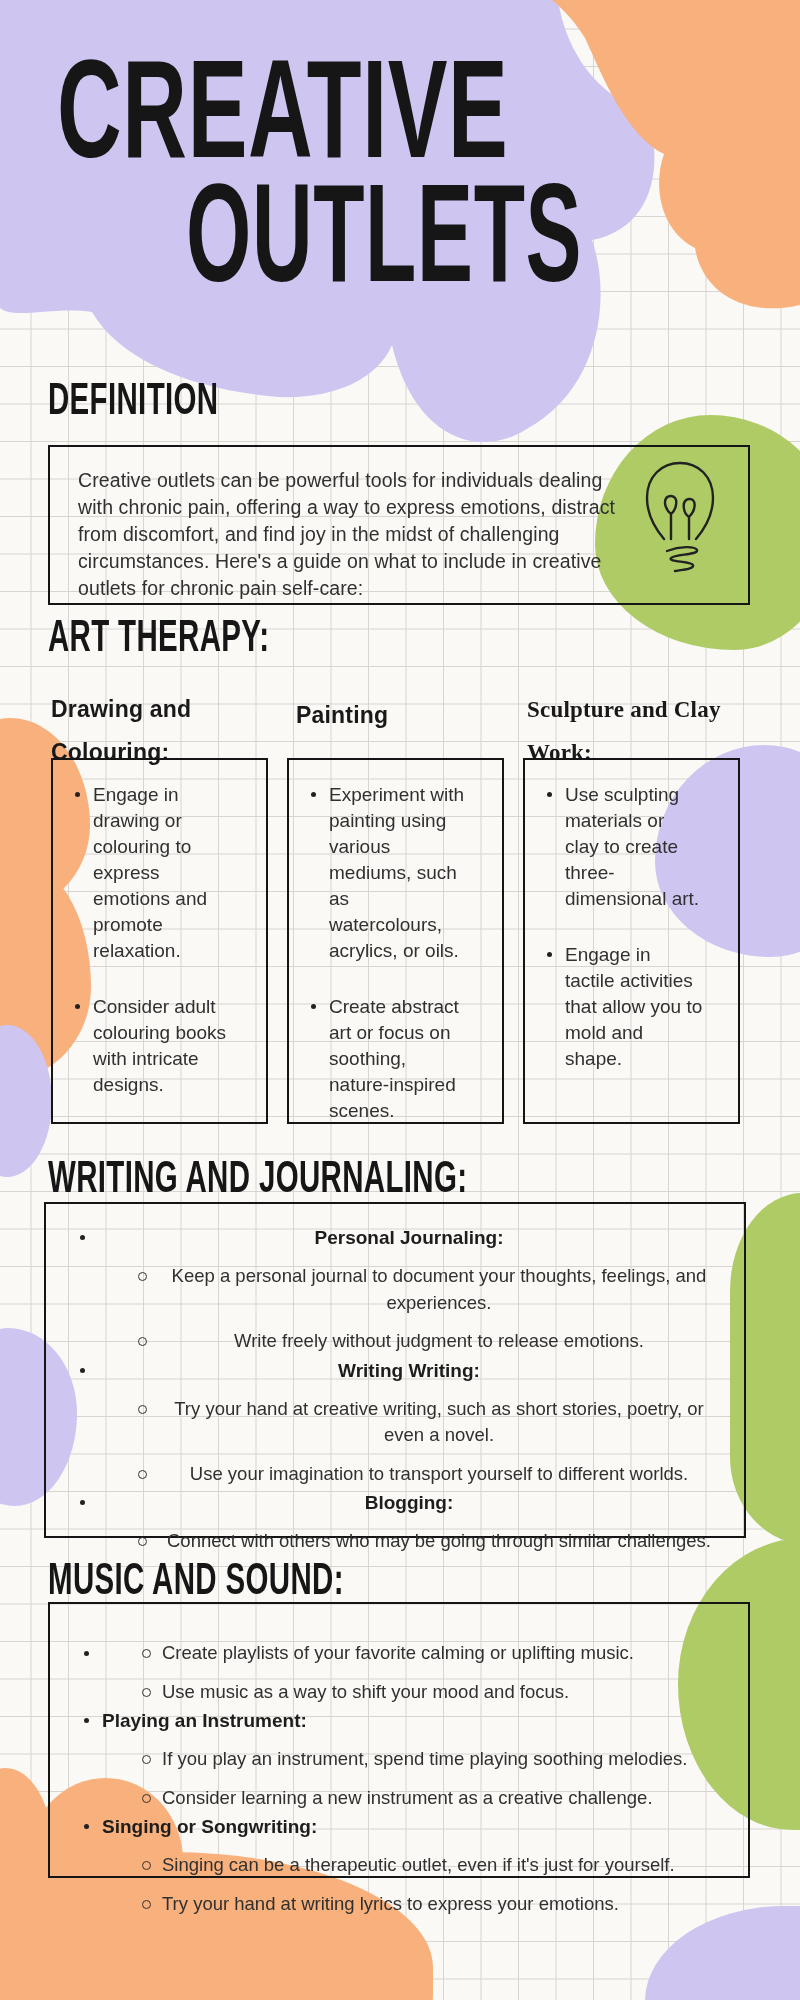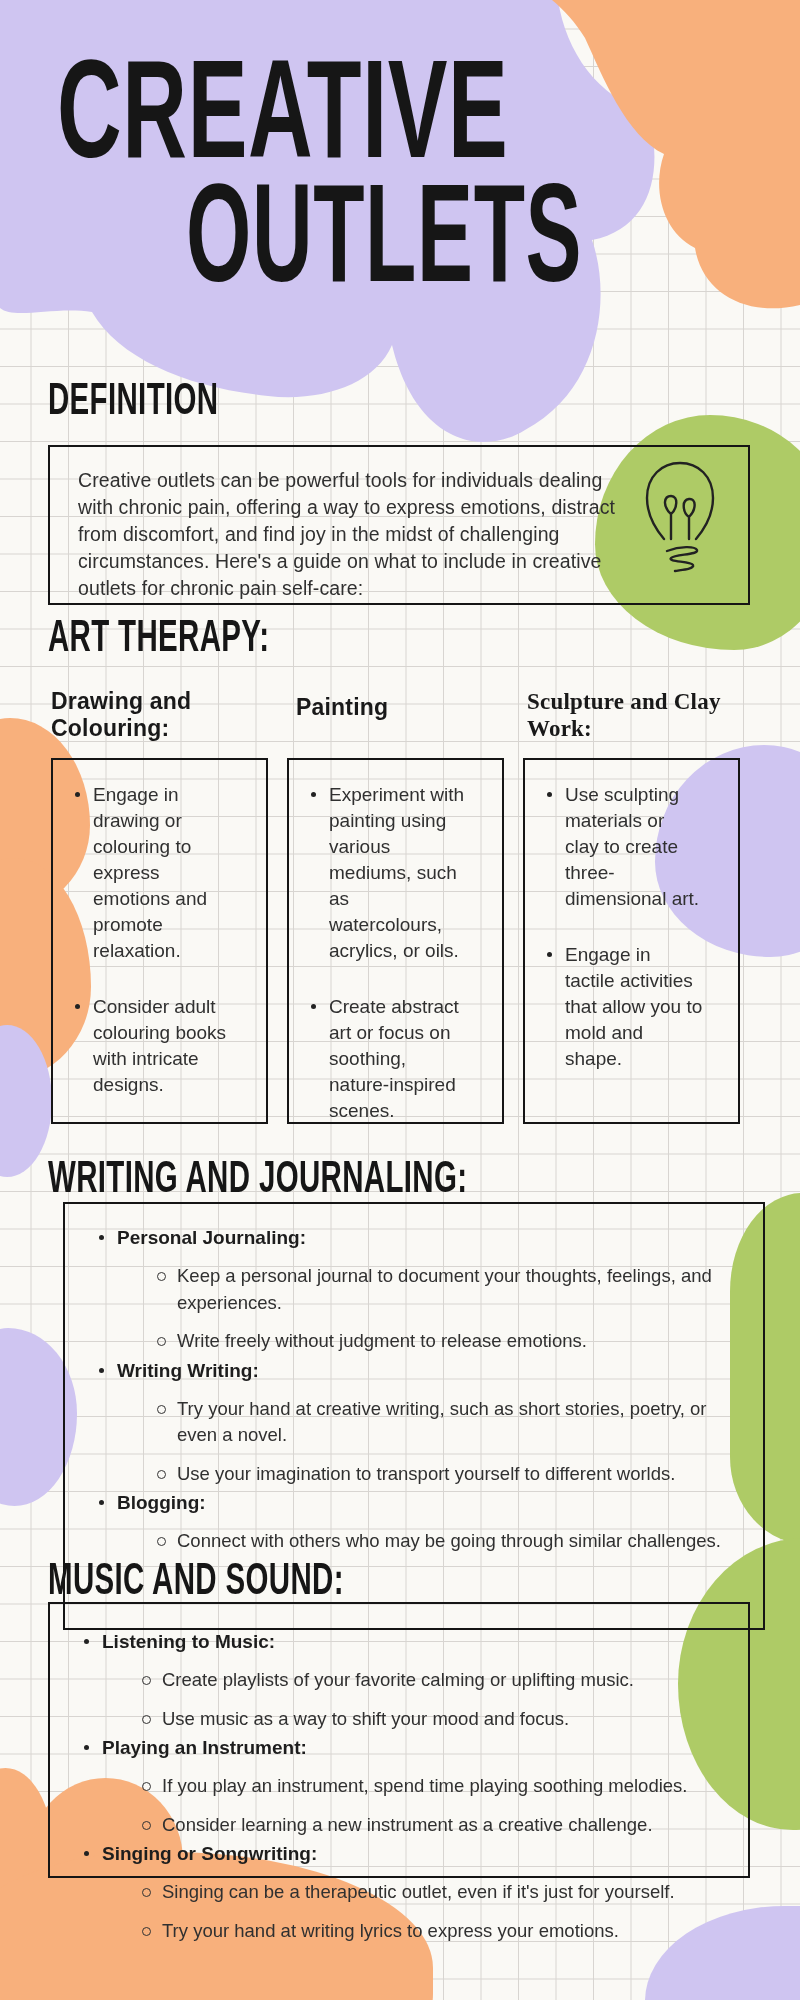--- a/index.html
+++ b/index.html
@@ -36,21 +36,21 @@
     position:absolute;border:2px solid #151515;background:transparent;z-index:2;
   }
   .def-text{
     position:absolute;left:28px;top:20px;width:552px;
     font-size:19.5px;line-height:27px;color:var(--body);letter-spacing:.1px;
   }
   .bulb{position:absolute;right:22px;top:12px;}
 
   .colhead{
     position:absolute;z-index:2;font-weight:700;color:#191919;
-    font-size:23px;line-height:27px;letter-spacing:.2px;
+    font-size:23px;line-height:43px;letter-spacing:.2px;
   }
   .collist{list-style:none;padding:22px 12px 0 16px;}
   .collist li{
     position:relative;margin-bottom:30px;width:162px;
     font-size:19px;line-height:26px;color:var(--body);padding-left:24px;
   }
   .collist li::before{
     content:"";position:absolute;left:6px;top:10px;width:5px;height:5px;
     border-radius:50%;background:#222;
   }
@@ -155,21 +155,21 @@
 
   <div class="box" style="left:523px;top:758px;width:217px;height:366px;">
     <ul class="collist">
       <li><span class="w">Use sculpting materials or clay to create three-dimensional art.</span></li>
       <li><span class="w">Engage in tactile activities that allow you to mold and shape.</span></li>
     </ul>
   </div>
 
   <div class="content hd" style="left:48px;top:1155px;">WRITING AND JOURNALING:</div>
 
-  <div class="box writing-box" style="left:63px;top:1202px;width:702px;height:428px;">
+  <div class="box writing-box" style="left:44px;top:1202px;width:702px;height:336px;text-align:center;">
     <ul class="outline">
       <li>
         <div class="lbl">Personal Journaling:</div>
         <ul class="subs">
           <li>Keep a personal journal to document your thoughts, feelings, and experiences.</li>
           <li>Write freely without judgment to release emotions.</li>
         </ul>
       </li>
       <li>
         <div class="lbl">Writing Writing:</div>
@@ -185,21 +185,20 @@
         </ul>
       </li>
     </ul>
   </div>
 
   <div class="content hd" style="left:48px;top:1557px;">MUSIC AND SOUND:</div>
 
   <div class="box" style="left:48px;top:1602px;width:702px;height:276px;">
     <ul class="outline" style="padding-top:24px;">
       <li>
-        <div class="lbl">Listening to Music:</div>
         <ul class="subs">
           <li>Create playlists of your favorite calming or uplifting music.</li>
           <li>Use music as a way to shift your mood and focus.</li>
         </ul>
       </li>
       <li>
         <div class="lbl">Playing an Instrument:</div>
         <ul class="subs">
           <li>If you play an instrument, spend time playing soothing melodies.</li>
           <li>Consider learning a new instrument as a creative challenge.</li>

